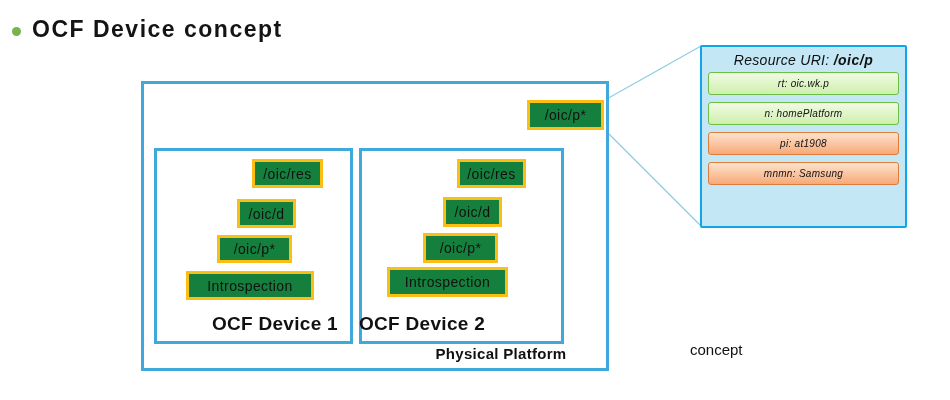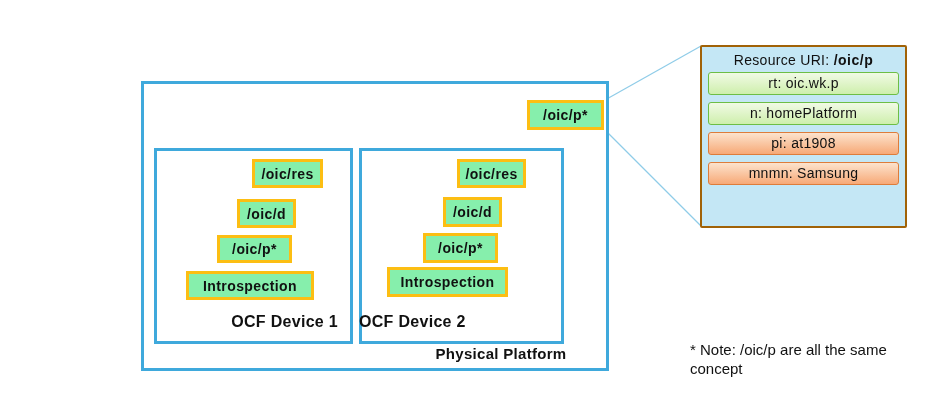--- a/index.html
+++ b/index.html
@@ -11,53 +11,58 @@
   .title-row{position:absolute;left:12px;top:16px;display:flex;align-items:center;}
   .bullet{width:9px;height:9px;border-radius:50%;background:#77b34f;margin-right:11px;margin-top:3px;flex:0 0 auto;}
   .page-title{font-size:23px;font-weight:bold;letter-spacing:1.5px;margin:0;color:#141414;}
 
   
   .callout-lines{position:absolute;left:0;top:0;width:950px;height:400px;pointer-events:none;}
 
   
   .platform-box{position:absolute;left:141px;top:81px;width:462px;height:284px;border:3px solid #3fa9dc;background:#ffffff;}
   .device-box{position:absolute;border:3px solid #3fa9dc;background:#ffffff;}
-  .device-label{position:absolute;font-size:16px;font-weight:bold;letter-spacing:.3px;}
+  .device-label{position:absolute;font-size:19px;font-weight:bold;letter-spacing:.3px;}
   .platform-label{position:absolute;font-size:15px;font-weight:bold;letter-spacing:.3px;}
 
   
   .chip{
-    position:absolute;border:3px solid #fcbe13;background:#86efac;
-    font-size:14px;font-weight:bold;letter-spacing:.4px;
+    position:absolute;border:3px solid #fcbe13;background:#15803d;
+    font-size:14px;font-weight:normal;letter-spacing:.4px;
     display:flex;align-items:center;justify-content:center;box-sizing:border-box;
   }
 
   
   .panel{
     position:absolute;left:700px;top:45px;width:207px;height:183px;
-    background:#c4e7f5;border:2px solid #a16207;border-radius:2px;box-sizing:border-box;
+    background:#c4e7f5;border:2px solid #0ea5e9;border-radius:2px;box-sizing:border-box;
     padding-top:4px;
+    font-style:italic;
   }
   .panel-header{font-size:14px;text-align:center;margin:1px 0 4px 0;letter-spacing:.3px;}
   .panel-header b{letter-spacing:.5px;}
   .panel-row{
     width:191px;height:23px;margin:0 auto 7px auto;border-radius:3px;
-    font-size:14px;text-align:center;line-height:21px;box-sizing:border-box;letter-spacing:.3px;
+    font-size:10px;text-align:center;line-height:21px;box-sizing:border-box;letter-spacing:.3px;
   }
   .panel-row.green{border:1.5px solid #6dbe45;background:linear-gradient(#f1fae5,#ceefac);}
   .panel-row.orange{border:1.5px solid #de7c3a;background:linear-gradient(#fce3cd,#f7a977);}
 
   
   .note{position:absolute;left:690px;top:340px;font-size:15px;line-height:19px;color:#111;}
 </style>
 </head>
 <body>
 
 <div class="canvas">
 
+  <div class="title-row">
+    <span class="bullet"></span>
+    <h1 class="page-title">OCF Device concept</h1>
+  </div>
 
   <svg class="callout-lines" viewBox="0 0 950 400">
     <line x1="605" y1="100" x2="701" y2="46" stroke="#8fcce8" stroke-width="1.2"></line>
     <line x1="605" y1="130" x2="701" y2="226" stroke="#8fcce8" stroke-width="1.2"></line>
   </svg>
 
   <div class="platform-box"></div>
   <div class="platform-label" style="left:400px;top:345px;width:202px;text-align:center;">Physical Platform</div>
 
   <div class="chip" style="left:527px;top:100px;width:77px;height:30px;">/oic/p*</div>
@@ -80,17 +85,16 @@
     <div class="panel-header">
       <span>Resource URI: </span><b>/oic/p</b>
     </div>
     <div class="panel-row green">rt: oic.wk.p</div>
     <div class="panel-row green">n: homePlatform</div>
     <div class="panel-row orange">pi: at1908</div>
     <div class="panel-row orange">mnmn: Samsung</div>
   </div>
 
   <div class="note">
-    <div>* Note: /oic/p are all the same</div>
     <div>concept</div>
   </div>
 
 </div>
 
 </body></html>

